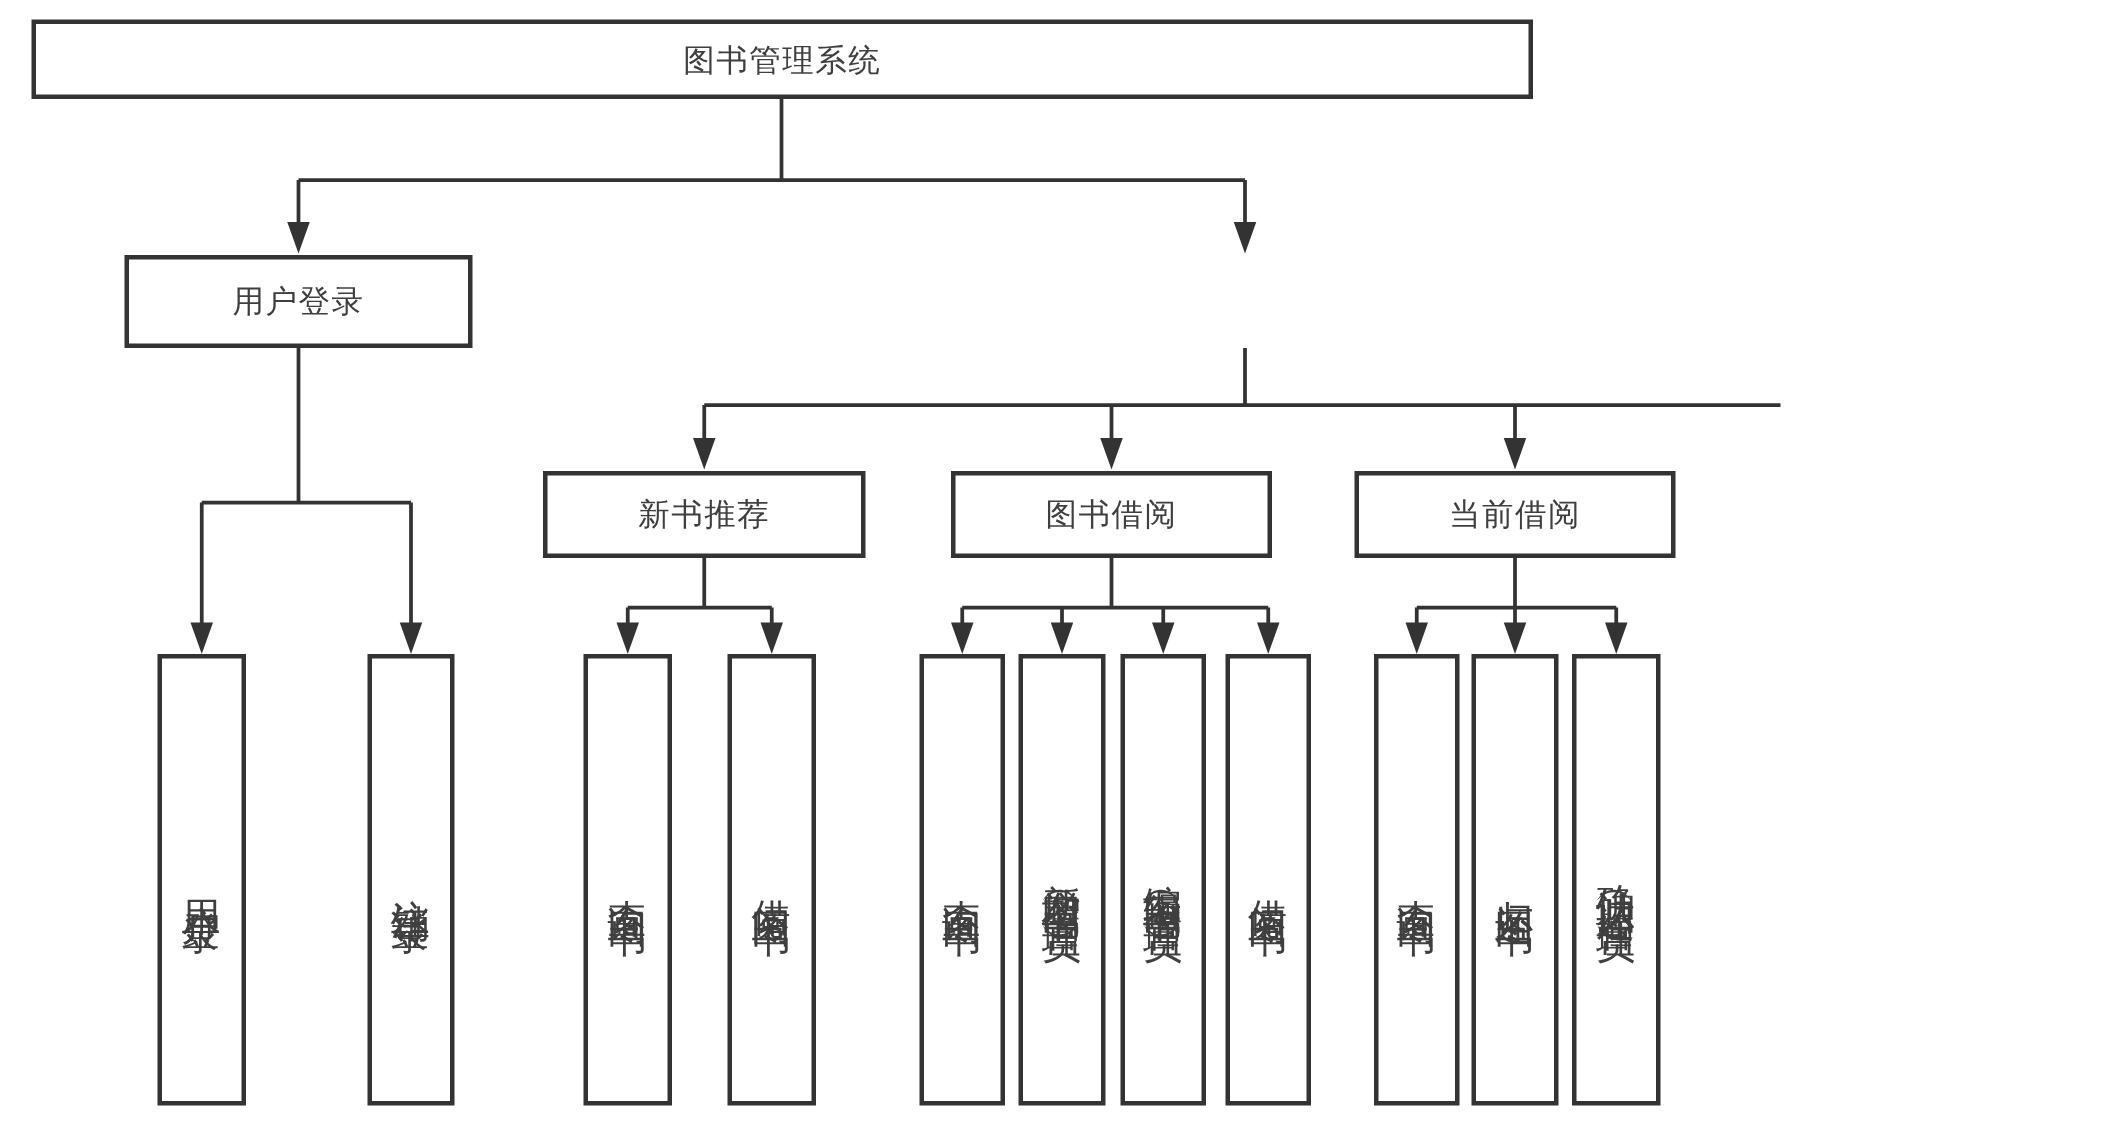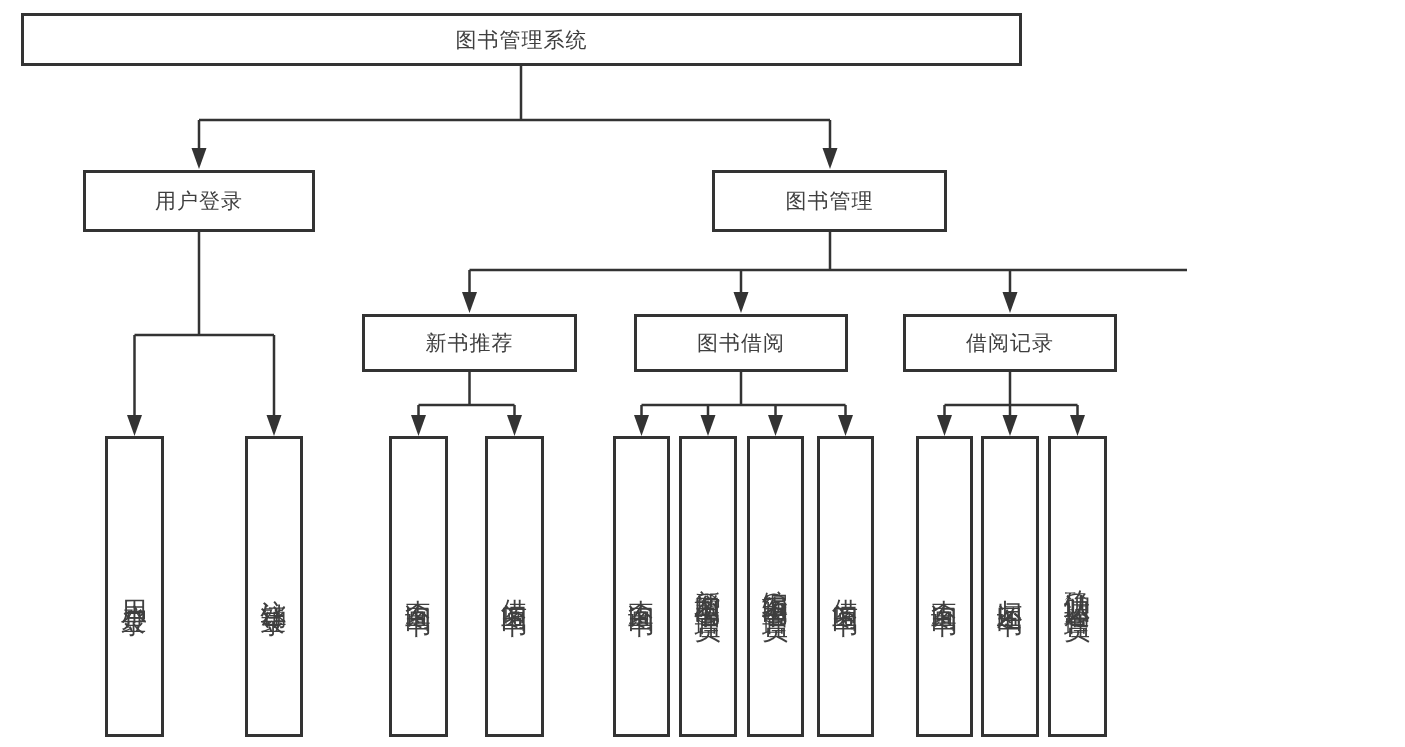--- a/index.html
+++ b/index.html
@@ -94,25 +94,24 @@
     <g>
       <path d="M1280 372 V405 M1224 405 H1341 M1224 405 V417 M1341 405 V417"></path>
       <polygon points="1216.5,415 1231.5,415 1224,436"></polygon>
       <polygon points="1333.5,415 1348.5,415 1341,436"></polygon>
     </g>
   </svg>
 
   <div class="box" style="left:21px;top:13px;width:1001px;height:53px;">图书管理系统</div>
 
   <div class="box" style="left:83px;top:170px;width:232px;height:62px;">用户登录</div>
-  <div class="box" style="left:712px;top:170px;width:235px;height:62px;">图书管理</div>
 
   <div class="box" style="left:634px;top:314px;width:214px;height:58px;">图书借阅</div>
   <div class="box" style="left:362px;top:314px;width:215px;height:58px;">新书推荐</div>
-  <div class="box" style="left:903px;top:314px;width:214px;height:58px;">借阅记录</div>
+  <div class="box" style="left:903px;top:314px;width:214px;height:58px;">当前借阅</div>
 
   <div class="leaf" style="left:105px;top:436px;width:59px;height:301px;">
     <span class="vtext">用户登录</span>
   </div>
   <div class="leaf" style="left:245px;top:436px;width:58px;height:301px;">
     <span class="vtext">注销登录</span>
   </div>
 
   <div class="leaf" style="left:389px;top:436px;width:59px;height:301px;">
     <span class="vtext">查询图书</span>

